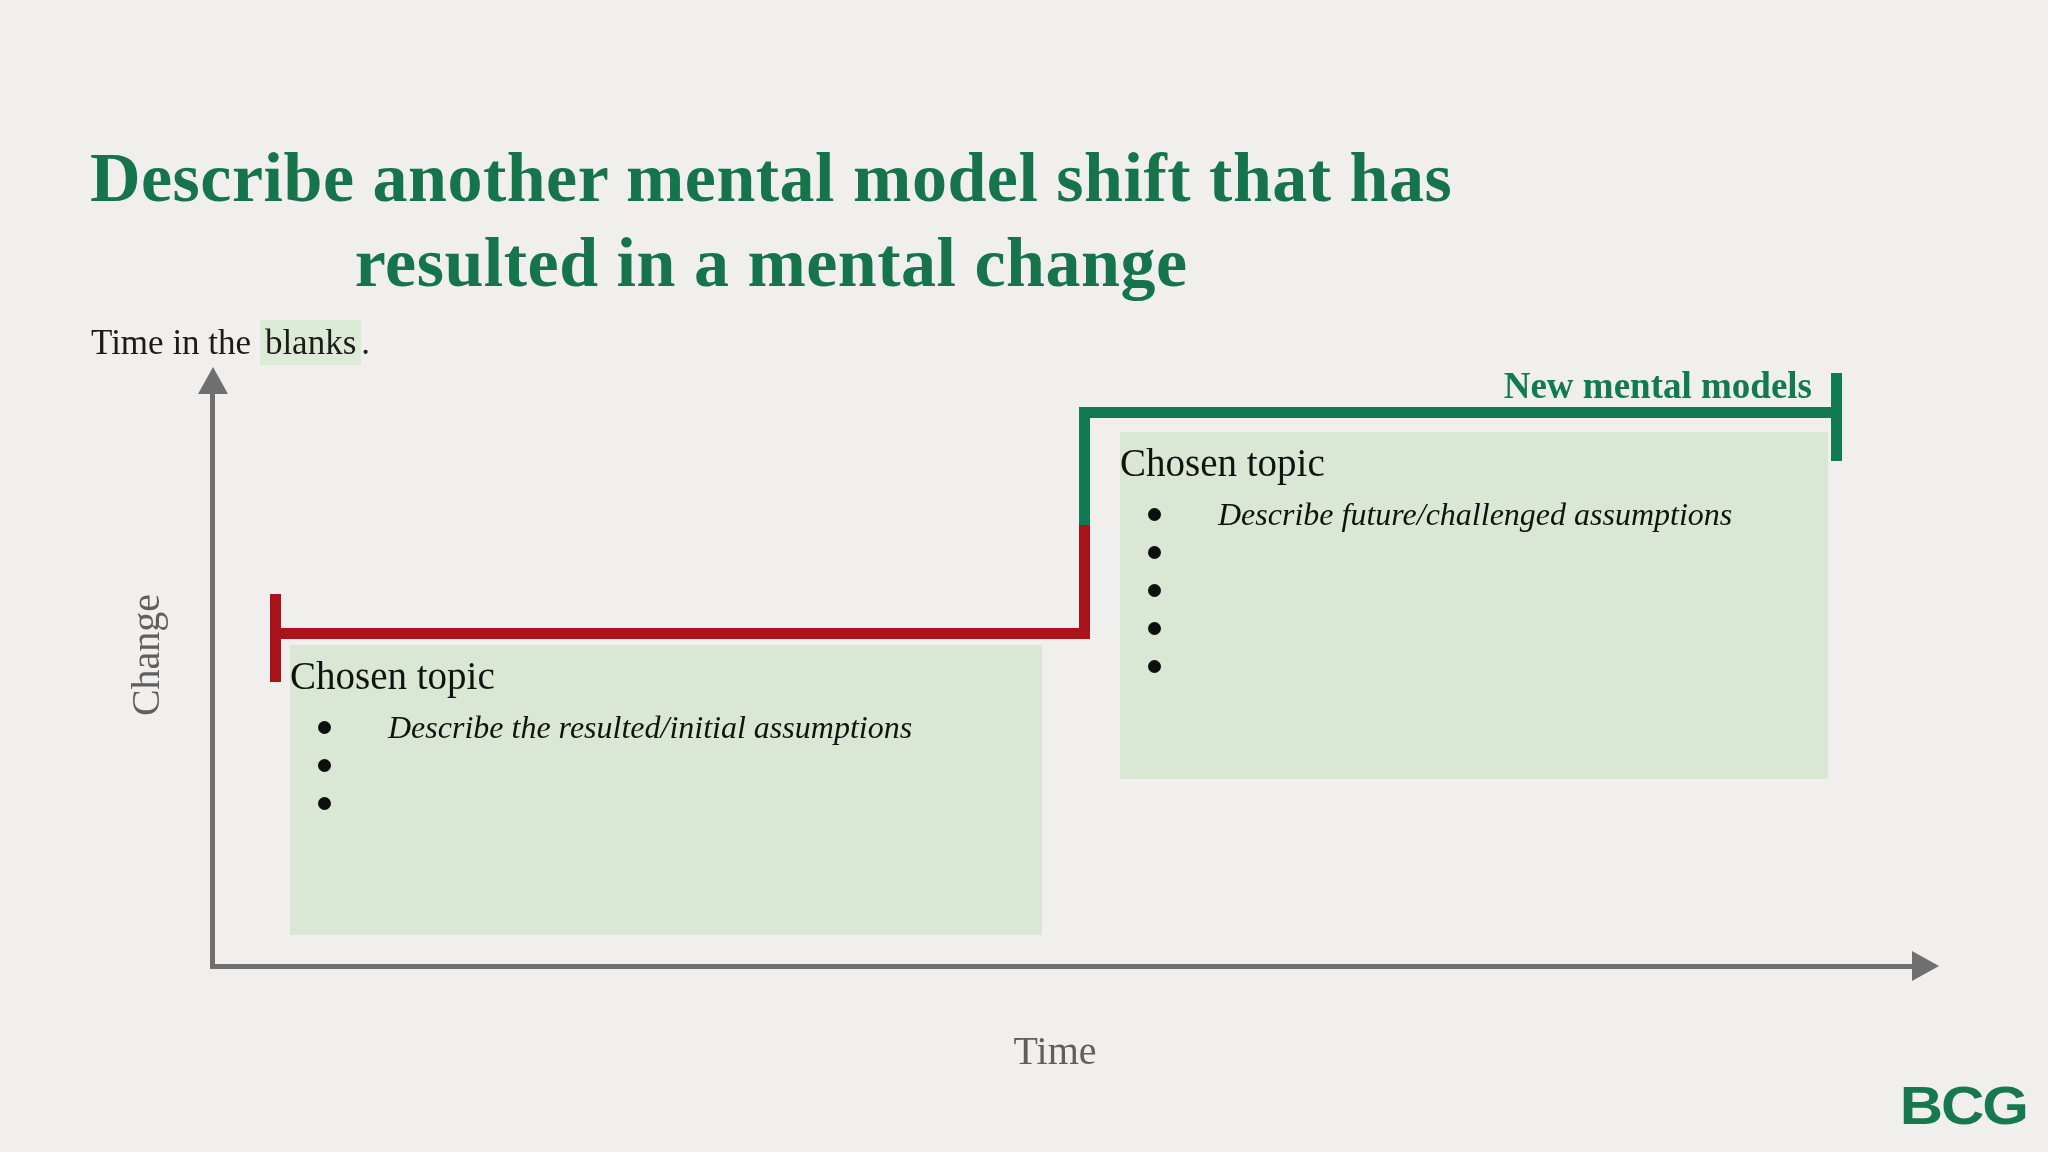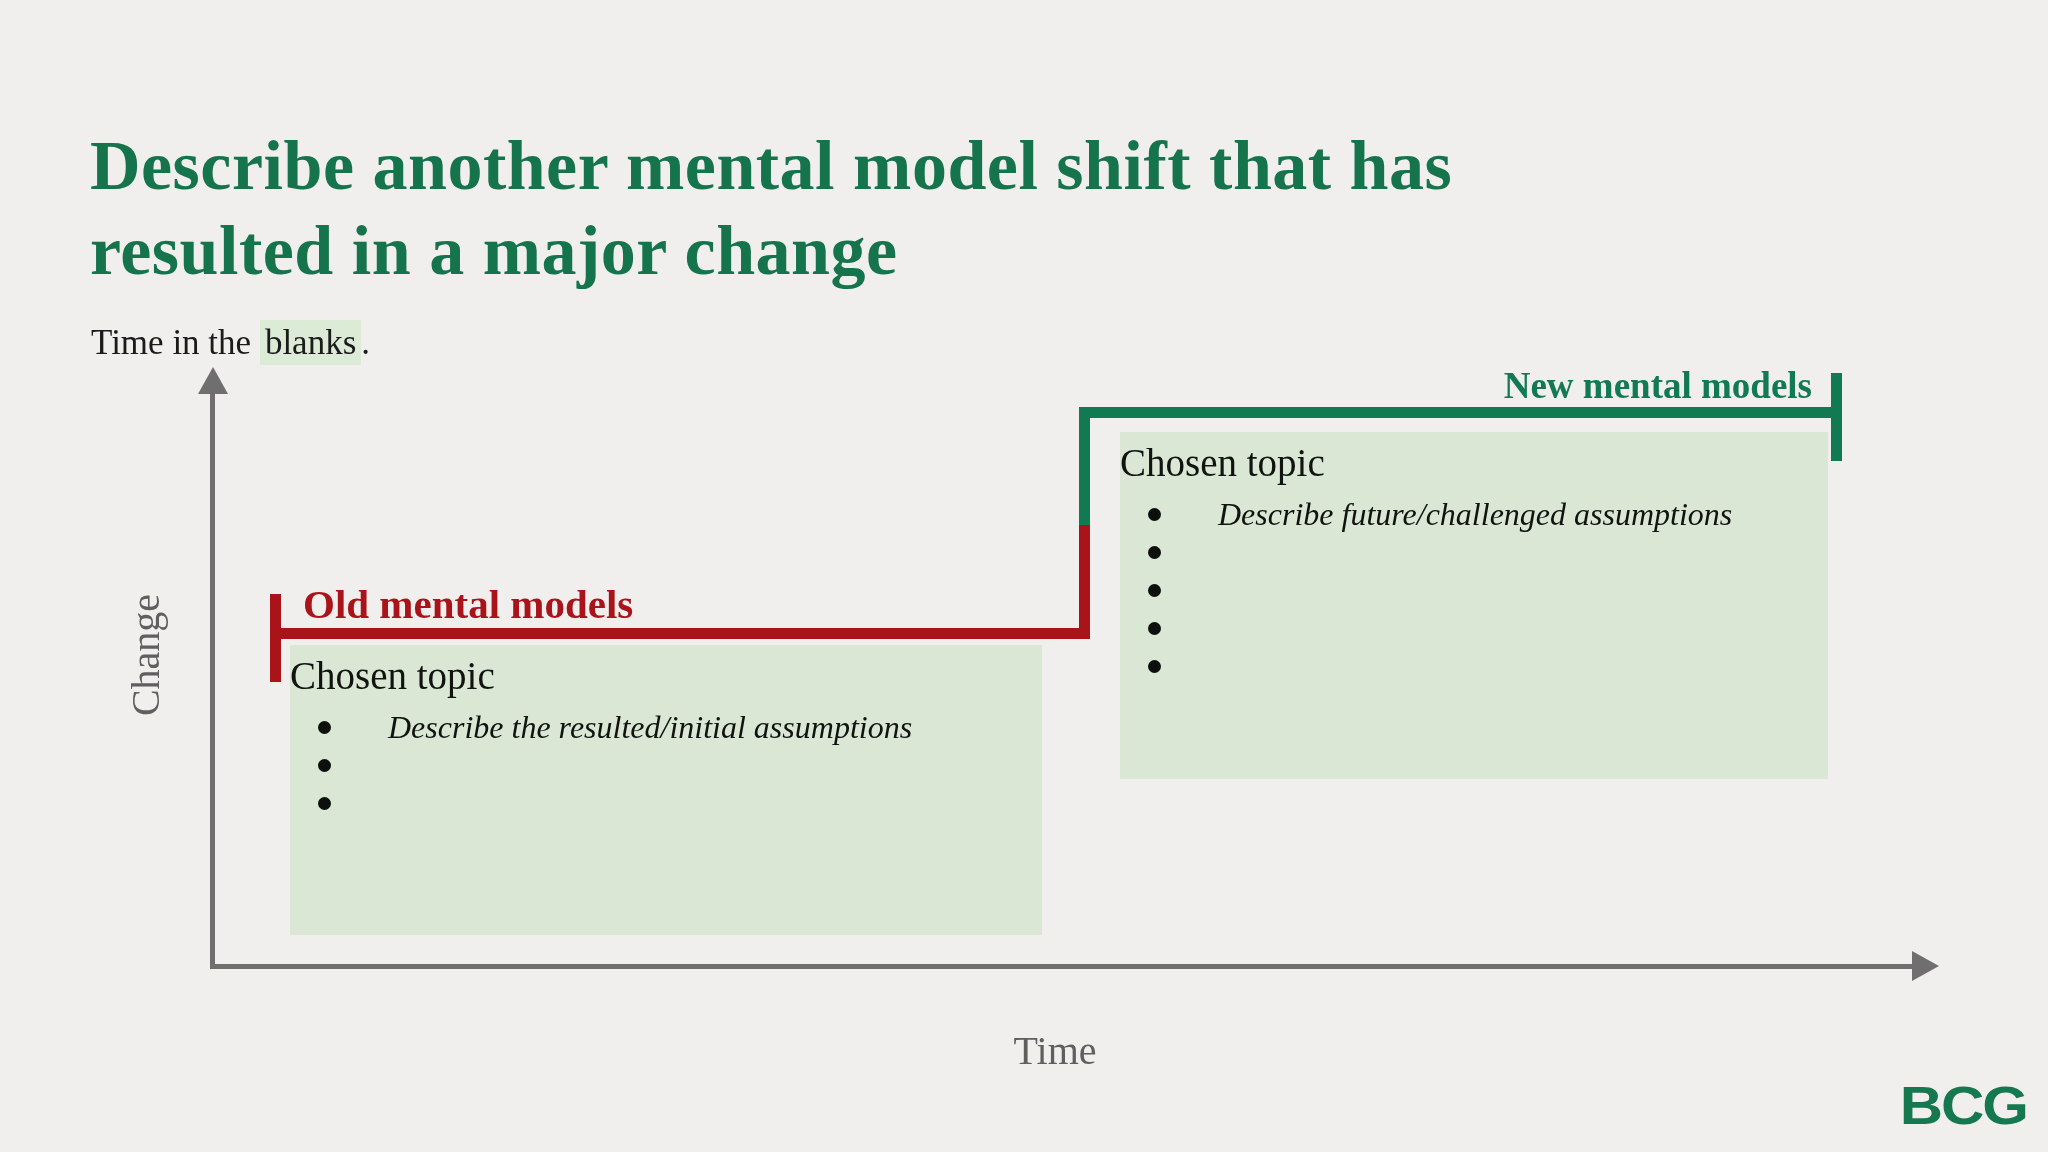--- a/index.html
+++ b/index.html
@@ -5,23 +5,23 @@
   html,body{margin:0;padding:0;}
   .canvas{
     position:relative;
     width:2048px;height:1152px;
     background:#f0efed;
     overflow:hidden;
     font-family:"Liberation Serif","DejaVu Serif",serif;
   }
   
   .title{
-    position:absolute;left:90px;top:76px;
+    position:absolute;left:90px;top:88px;
     font-size:70px;line-height:1.22;font-weight:700;
-    color:#16744d;letter-spacing:0.5px;
+    color:#16744d;letter-spacing:0.5px;text-align:center;
   }
   .subtitle{
     position:absolute;left:91px;top:288px;
     font-size:35px;color:#1b1b1b;
   }
   .subtitle .hl{
     background:#dcebd6;
     padding:3px 5px;
   }
   
@@ -98,35 +98,34 @@
     transform:scaleY(0.88);transform-origin:bottom;
   }
 </style>
 </head>
 <body>
 
 <div class="canvas">
 
   <h1 class="title">
     <div>Describe another mental model shift that has</div>
-    <div>resulted in a major change</div>
+    <div>resulted in a mental change</div>
   </h1>
   <p class="subtitle"><span>Time in the </span><span class="hl">blanks</span><span>.</span></p>
 
   <div class="axis y-axis"></div>
   <div class="axis x-axis"></div>
   <div class="arrow-up"></div>
   <div class="arrow-right"></div>
   <div class="y-label">Change</div>
   <div class="x-label">Time</div>
 
   <div class="seg red old-tick"></div>
   <div class="seg red old-hline"></div>
   <div class="seg red old-vseg"></div>
-  <div class="old-label">Old mental models</div>
 
   <div class="seg green new-vseg"></div>
   <div class="seg green new-hline"></div>
   <div class="seg green new-tick"></div>
   <div class="new-label">New mental models</div>
 
   <div class="fillbox box-old">
     <div class="box-title">Chosen topic</div>
     <div class="bullets">
       <div class="bullet-row">

